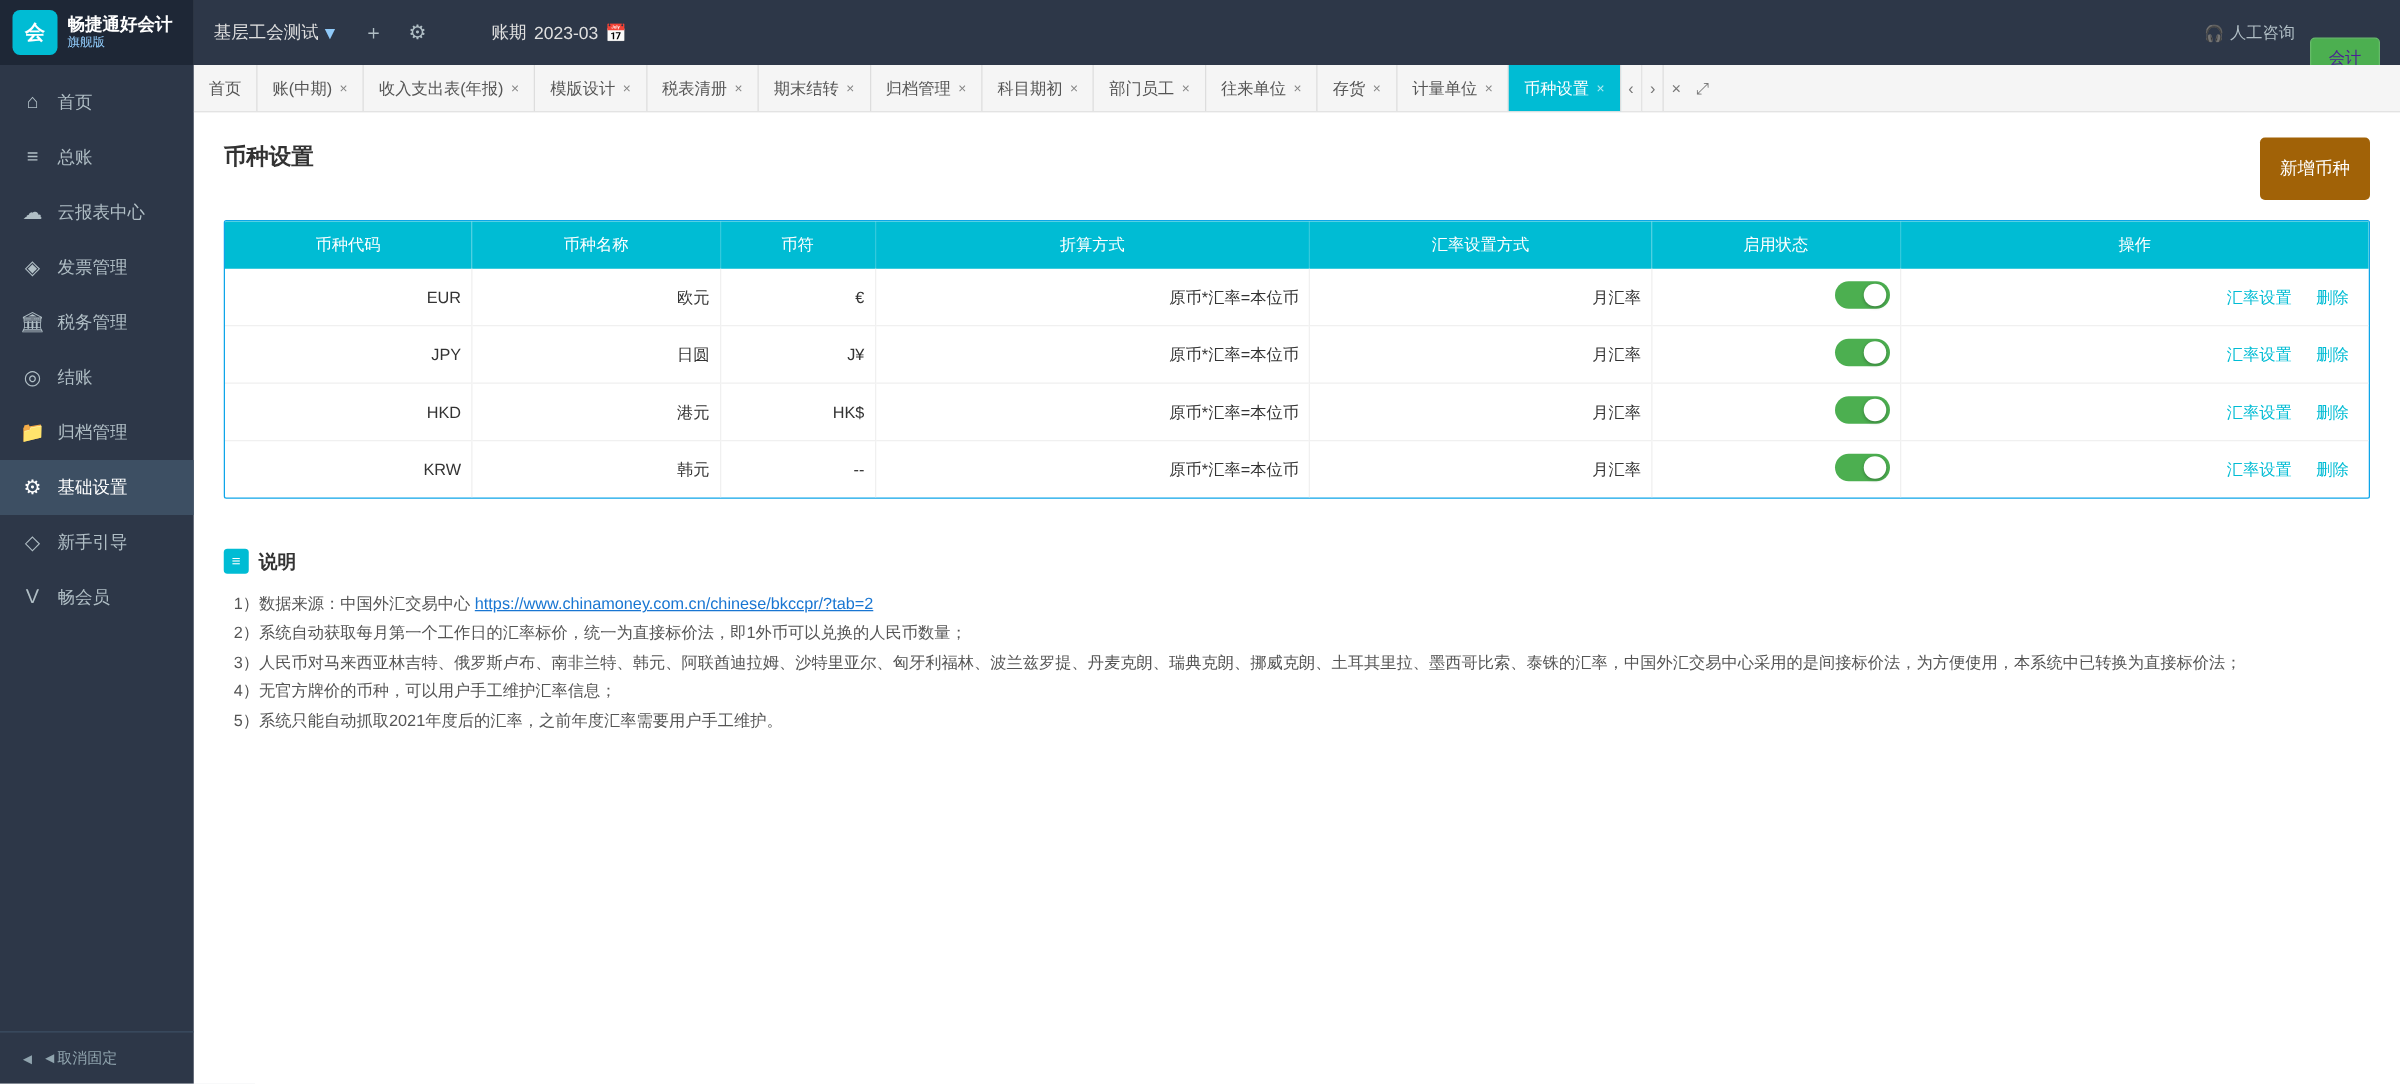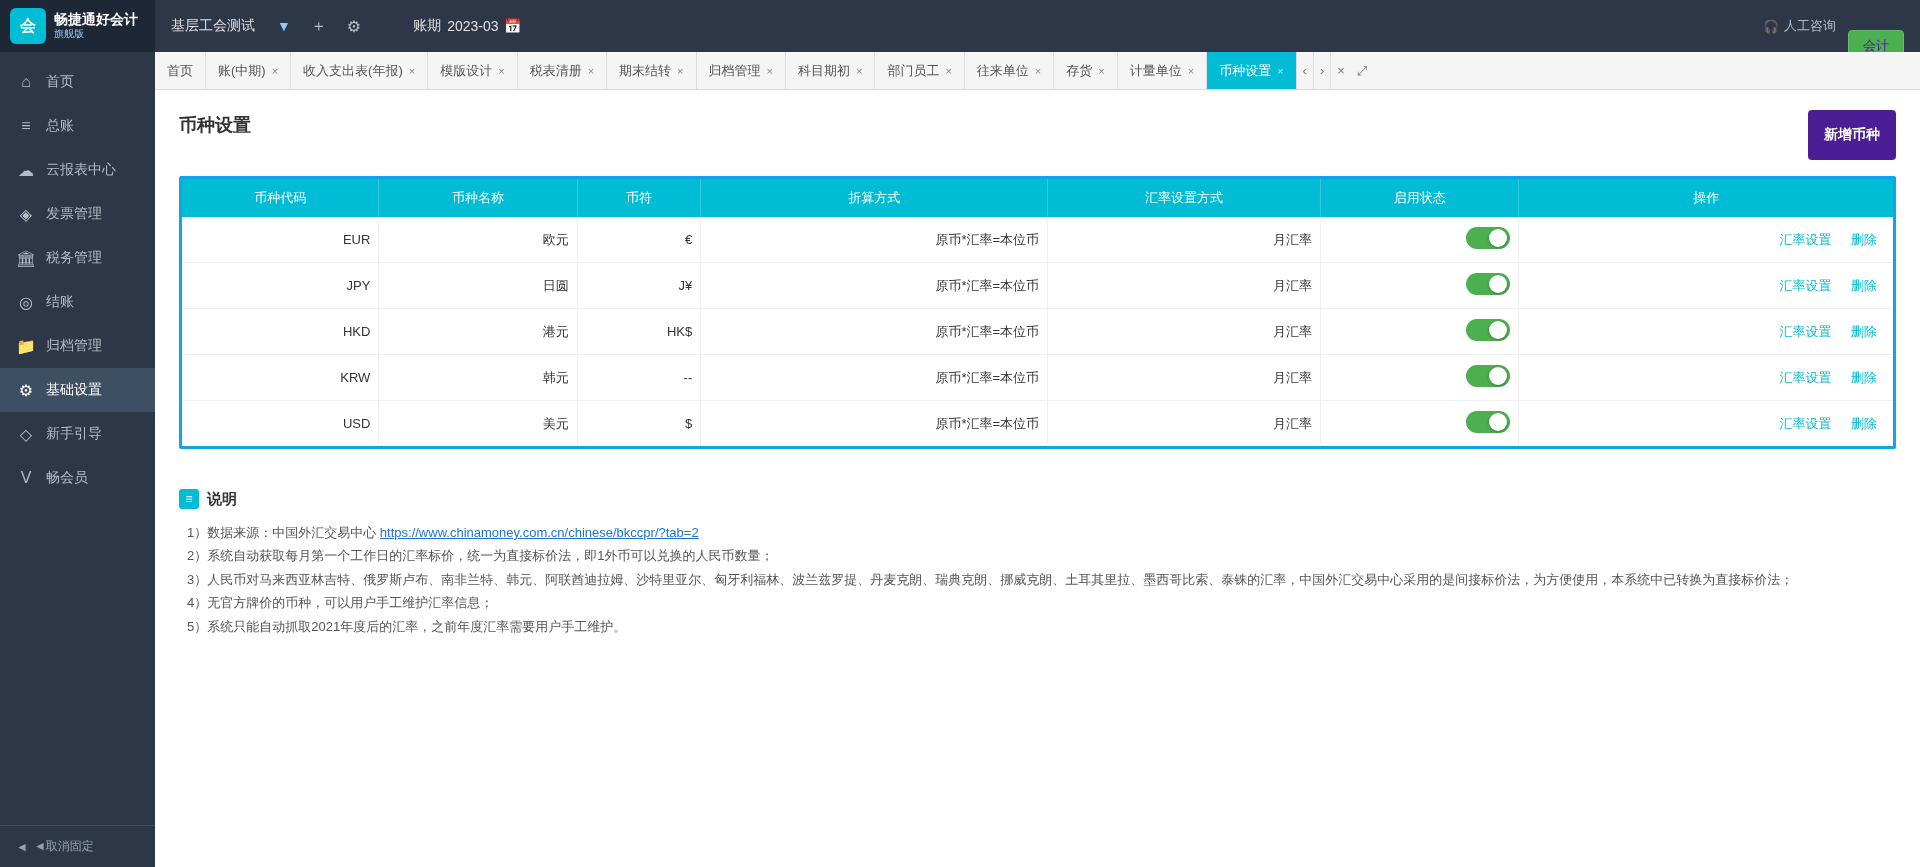--- a/index.html
+++ b/index.html
@@ -16,21 +16,21 @@
     .sidebar-item.active { background: #3d4f63; color: white; }
     .sidebar-item-icon { width: 20px; height: 20px; margin-right: 10px; display: flex; align-items: center; justify-content: center; font-size: 16px; }
     .sidebar-item-label { font-size: 14px; }
     .sidebar-footer { padding: 12px 16px; color: #90a4ae; font-size: 12px; cursor: pointer; border-top: 1px solid #3d4f63; display: flex; align-items: center; gap: 6px; }
 
     
     .main { flex: 1; display: flex; flex-direction: column; overflow: hidden; }
 
     
     .topbar { height: 52px; background: #2d3748; display: flex; align-items: center; padding: 0 16px; gap: 12px; flex-shrink: 0; }
-    .topbar-company { color: #e0e0e0; font-size: 14px; display: flex; align-items: center; gap: 22px; cursor: pointer; }
+    .topbar-company { color: #e0e0e0; font-size: 14px; display: flex; align-items: center; gap: 2px; cursor: pointer; }
     .topbar-company-arrow { color: #90caf9; }
     .topbar-actions { display: flex; align-items: center; gap: 12px; margin-left: 4px; }
     .topbar-action-btn { color: #b0bec5; cursor: pointer; font-size: 16px; background: none; border: none; padding: 4px; }
     .topbar-period { color: #e0e0e0; font-size: 14px; display: flex; align-items: center; gap: 6px; margin-left: 36px; }
     .topbar-period-icon { color: #00bcd4; }
     .topbar-right { margin-left: auto; display: flex; align-items: center; gap: 12px; }
     .topbar-support { color: #b0bec5; font-size: 13px; display: flex; align-items: center; gap: 4px; cursor: pointer; }
     .topbar-user-btn { background: #4caf50; color: #4c1d95; border: none; padding: 6px 14px; border-radius: 4px; font-size: 13px; cursor: pointer; border: 1px solid #66bb6a; margin-top: 40px; }
 
     
@@ -41,24 +41,24 @@
     .tabbar-nav { display: flex; align-items: center; padding: 0 6px; background: #f5f5f5; border-right: 1px solid #ddd; cursor: pointer; color: #777; }
     .tabbar-close-all { display: flex; align-items: center; padding: 0 6px; cursor: pointer; color: #777; }
     .tabbar-expand { display: flex; align-items: center; padding: 0 6px; cursor: pointer; color: #777; }
 
     
     .content { flex: 1; padding: 20px 24px; overflow-y: auto; background: white; }
     .page-title { font-size: 18px; font-weight: bold; color: #333; margin-bottom: 20px; }
 
     
     .content-header { display: flex; justify-content: space-between; align-items: center; margin-bottom: 16px; }
-    .btn-new { background: #4c1d95; color: white; border: none; padding: 16px 16px; border-radius: 4px; font-size: 14px; cursor: pointer; font-family: inherit; font-weight: bold; }
-
-    
-    .table-wrapper { border: 3px solid #0ea5e9; border-radius: 2px; overflow: hidden; }
+    .btn-new { background: #a16207; color: white; border: none; padding: 16px 16px; border-radius: 4px; font-size: 14px; cursor: pointer; font-family: inherit; }
+
+    
+    .table-wrapper { border: 1px solid #0ea5e9; border-radius: 2px; overflow: hidden; }
     table { width: 100%; border-collapse: collapse; }
     thead tr { background: #00bcd4; }
     thead th { color: white; padding: 10px 8px; font-size: 13px; font-weight: normal; text-align: center; border-right: 1px solid rgba(255,255,255,0.2); }
     thead th:last-child { border-right: none; margin-left: 29px; }
     tbody tr { border-bottom: 1px solid #f0f0f0; }
     tbody tr:last-child { border-bottom: none; }
     tbody td { padding: 10px 8px; text-align: right; font-size: 13px; color: #333; border-right: 1px solid #f0f0f0; }
     tbody td:last-child { border-right: none; }
     .action-link { color: #00bcd4; cursor: pointer; margin: 0 8px; font-size: 13px; text-decoration: none; }
 
@@ -304,38 +304,20 @@
         <div class="toggle-track">
           <div class="toggle-thumb"></div>
         </div>
       </div>
     </td>
     <td>
       <a class="action-link">汇率设置</a>
       <a class="action-link">删除</a>
     </td>
   </tr>
-            <tr>
-    <td>USD</td>
-    <td>美元</td>
-    <td>$</td>
-    <td>原币*汇率=本位币</td>
-    <td>月汇率</td>
-    <td>
-      <div class="toggle">
-        <div class="toggle-track">
-          <div class="toggle-thumb"></div>
-        </div>
-      </div>
-    </td>
-    <td>
-      <a class="action-link">汇率设置</a>
-      <a class="action-link">删除</a>
-    </td>
-  </tr>
           </tbody>
       </table>
     </div>
 
     <div class="note-section">
       <div class="note-title">
         <div class="note-icon">≡</div>
         <span>说明</span>
       </div>
       <ul class="note-list" id="note-list">

